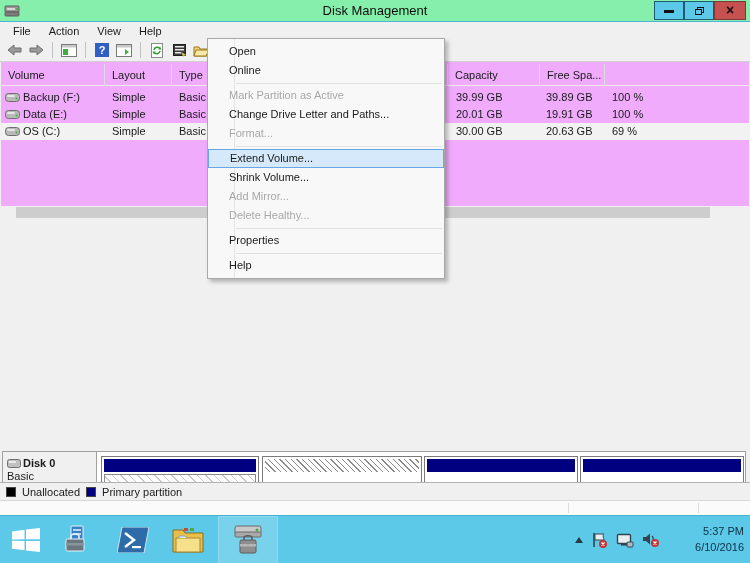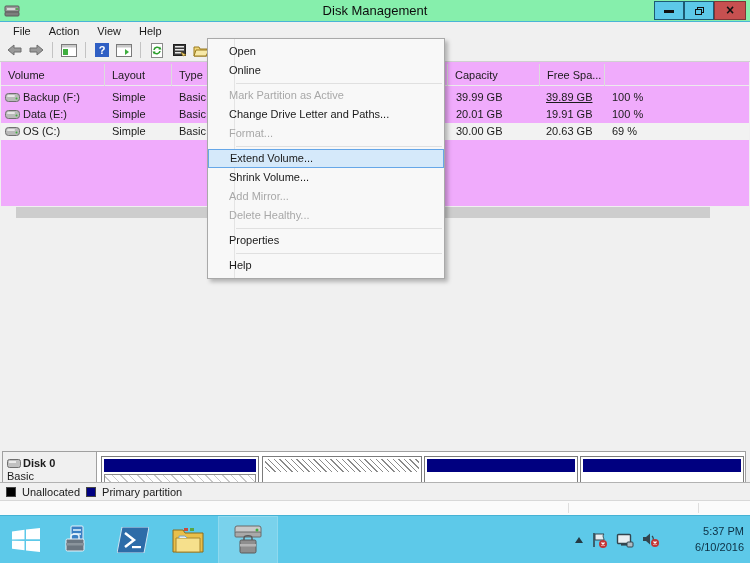--- a/index.html
+++ b/index.html
@@ -187,21 +187,21 @@
           <svg width="15" height="9" viewBox="0 0 15 9">
             <rect x="0.5" y="0.5" width="14" height="8" rx="3" fill="#b9b9b9" stroke="#6f6f6f"></rect>
             <rect x="2" y="2" width="8" height="2" rx="1" fill="#e6e6e6"></rect>
             <circle cx="11.5" cy="5.5" r="1" fill="#3fae3f"></circle>
           </svg>
         </span>
       <span class="cell" style="left:22px;width:82px;">Backup (F:)</span>
       <span class="cell" style="left:111px;width:60px;">Simple</span>
       <span class="cell" style="left:178px;width:70px;">Basic</span>
       <span class="cell" style="left:455px;width:84px;">39.99 GB</span>
-      <span class="cell" style="left:545px;width:58px;text-decoration:underline;">39.89 GB</span>
+      <span class="cell" style="left:545px;width:58px;">39.89 GB</span>
       <span class="cell" style="left:611px;width:70px;">100 %</span>
     </div>
     <div class="vrow" style="top:44px;">
       <span class="vol-ic">
           <svg width="15" height="9" viewBox="0 0 15 9">
             <rect x="0.5" y="0.5" width="14" height="8" rx="3" fill="#b9b9b9" stroke="#6f6f6f"></rect>
             <rect x="2" y="2" width="8" height="2" rx="1" fill="#e6e6e6"></rect>
             <circle cx="11.5" cy="5.5" r="1" fill="#3fae3f"></circle>
           </svg>
         </span>

